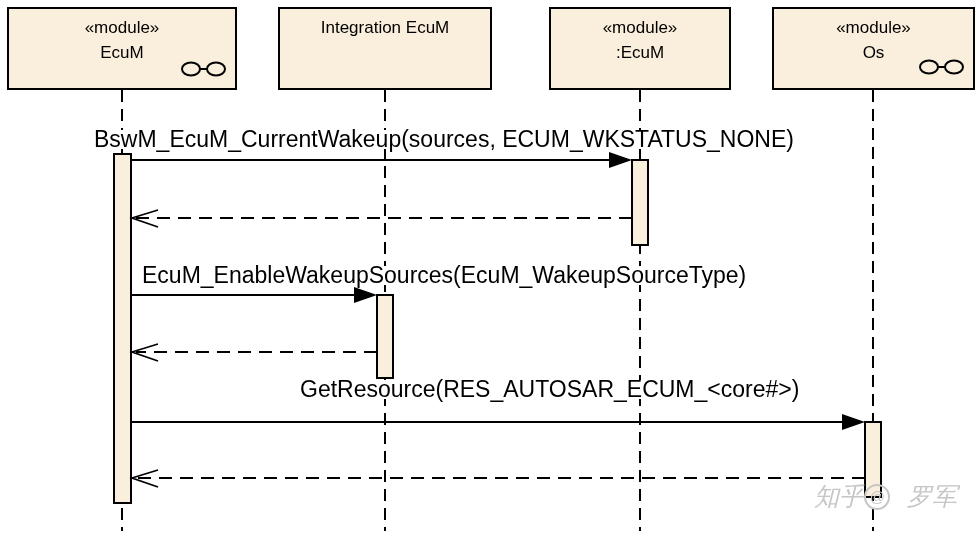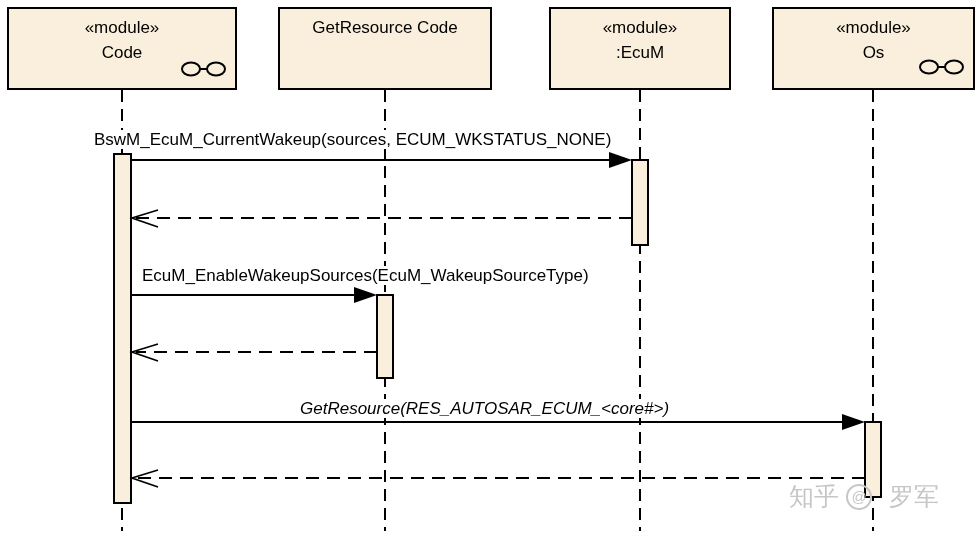--- a/index.html
+++ b/index.html
@@ -27,27 +27,27 @@
     background:var(--box-fill);border:2px solid var(--line);
     display:flex;flex-direction:column;align-items:center;
     padding-top:6px;color:#000;
   }
   .stereotype,.head-name{font-size:17px;line-height:25px;white-space:nowrap;}
   .component-icon{position:absolute;}
   .component-icon path,.component-icon ellipse,.component-icon line{
     stroke:var(--line);stroke-width:2;fill:none;
   }
   .msg-label{
-    position:absolute;font-size:17px;line-height:19px;color:#000;
+    position:absolute;font-size:23px;line-height:19px;color:#000;
     background:var(--background);white-space:nowrap;padding:0 2px;
   }
   .watermark{
-    position:absolute;top:483px;right:40px;
+    position:absolute;top:483px;right:22px;
     font-size:25px;line-height:27px;color:var(--watermark);
-    white-space:nowrap;display:flex;align-items:center;gap:7px;
+    white-space:nowrap;display:flex;align-items:center;font-style:italic;
   }
   .wm-at{
     display:inline-flex;align-items:center;justify-content:center;
     width:22px;height:22px;border:2px solid var(--watermark);
     border-radius:50%;font-size:15px;margin-right:1px;
   }
   .wm-author{margin-left:16px;}
 </style>
 </head>
 <body>
@@ -92,51 +92,51 @@
     </g>
 
     <g>
       <line class="msg-return" x1="865" y1="478" x2="136" y2="478"></line>
       <polyline class="open-head" points="158,470 132,478 158,487"></polyline>
     </g>
   </svg>
 
   <div class="head-box" style="left:7px;width:230px;">
     <div class="stereotype">«module»</div>
-    <div class="head-name">Code</div>
+    <div class="head-name">EcuM</div>
     <svg class="component-icon" style="right:9px;bottom:11px;" width="45" height="16" viewBox="0 0 45 16">
       <ellipse cx="10" cy="8" rx="9" ry="6.5"></ellipse>
       <ellipse cx="35" cy="8" rx="9" ry="6.5"></ellipse>
       <line x1="19" y1="8" x2="26" y2="8"></line>
     </svg>
   </div>
 
   <div class="head-box" style="left:278px;width:214px;">
     <div class="stereotype"></div>
-    <div class="head-name">GetResource Code</div>
+    <div class="head-name">Integration EcuM</div>
   </div>
 
   <div class="head-box" style="left:549px;width:182px;">
     <div class="stereotype">«module»</div>
     <div class="head-name">:EcuM</div>
   </div>
 
   <div class="head-box" style="left:772px;width:203px;">
     <div class="stereotype">«module»</div>
     <div class="head-name">Os</div>
     <svg class="component-icon" style="right:9px;bottom:13px;" width="45" height="16" viewBox="0 0 45 16">
       <ellipse cx="10" cy="8" rx="9" ry="6.5"></ellipse>
       <ellipse cx="35" cy="8" rx="9" ry="6.5"></ellipse>
       <line x1="19" y1="8" x2="26" y2="8"></line>
     </svg>
   </div>
 
   <div class="msg-label" style="left:92px;top:130px;">BswM_EcuM_CurrentWakeup(sources, ECUM_WKSTATUS_NONE)</div>
   <div class="msg-label" style="left:140px;top:266px;">EcuM_EnableWakeupSources(EcuM_WakeupSourceType)</div>
-  <div class="msg-label" style="left:298px;top:399px;font-style:italic;">GetResource(RES_AUTOSAR_ECUM_&lt;core#&gt;)</div>
+  <div class="msg-label" style="left:298px;top:380px;">GetResource(RES_AUTOSAR_ECUM_&lt;core#&gt;)</div>
 
   <div class="watermark">
     <span>知乎</span>
     <span style="display:inline-flex;align-items:center;">
       <span class="wm-at">@</span>
         <span class="wm-author">罗军</span>
     </span>
   </div>
 
 </div>

